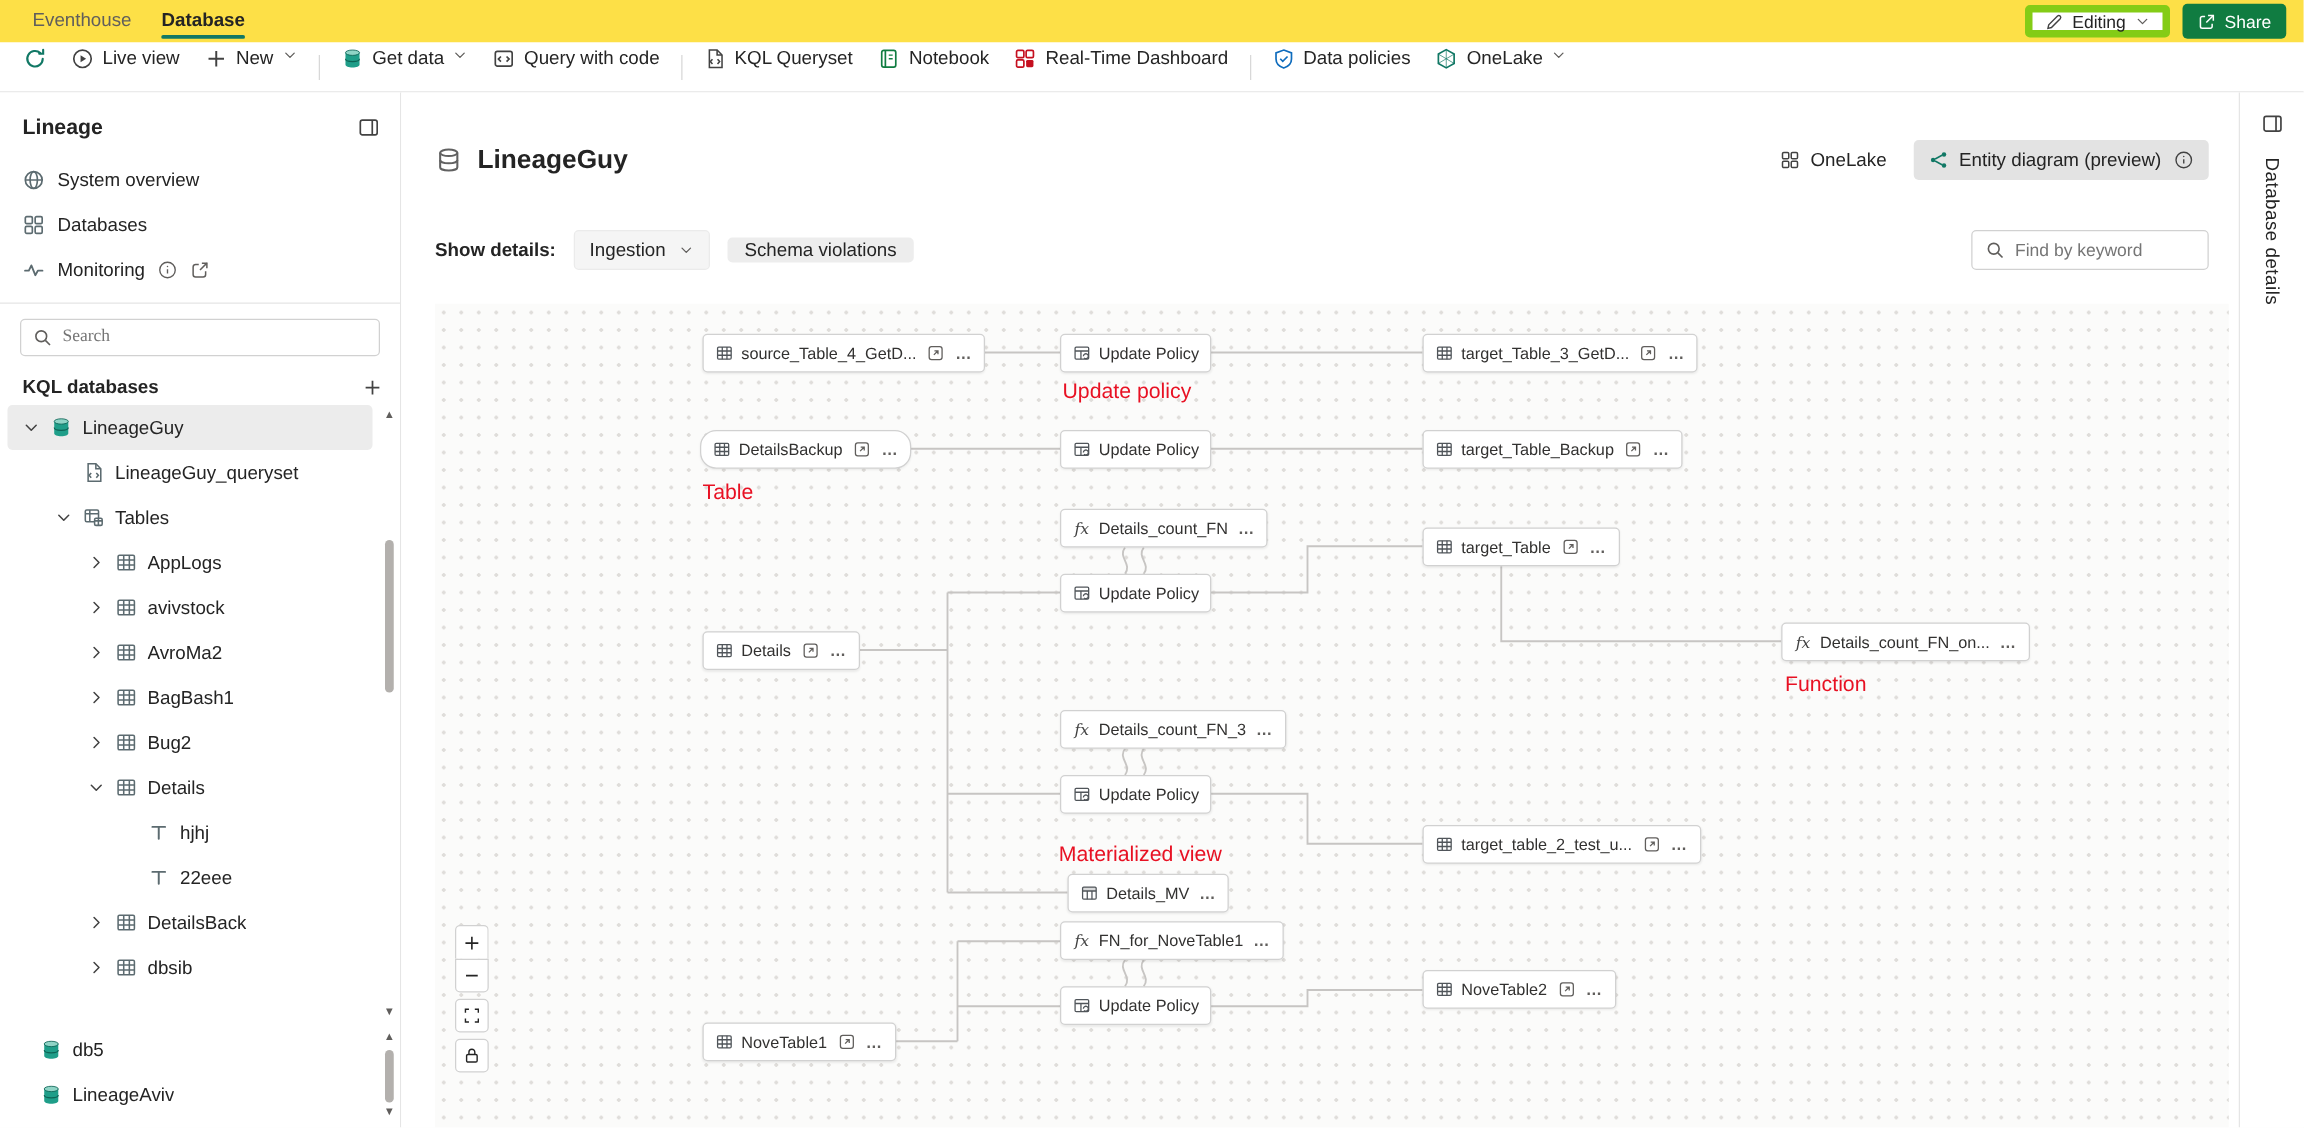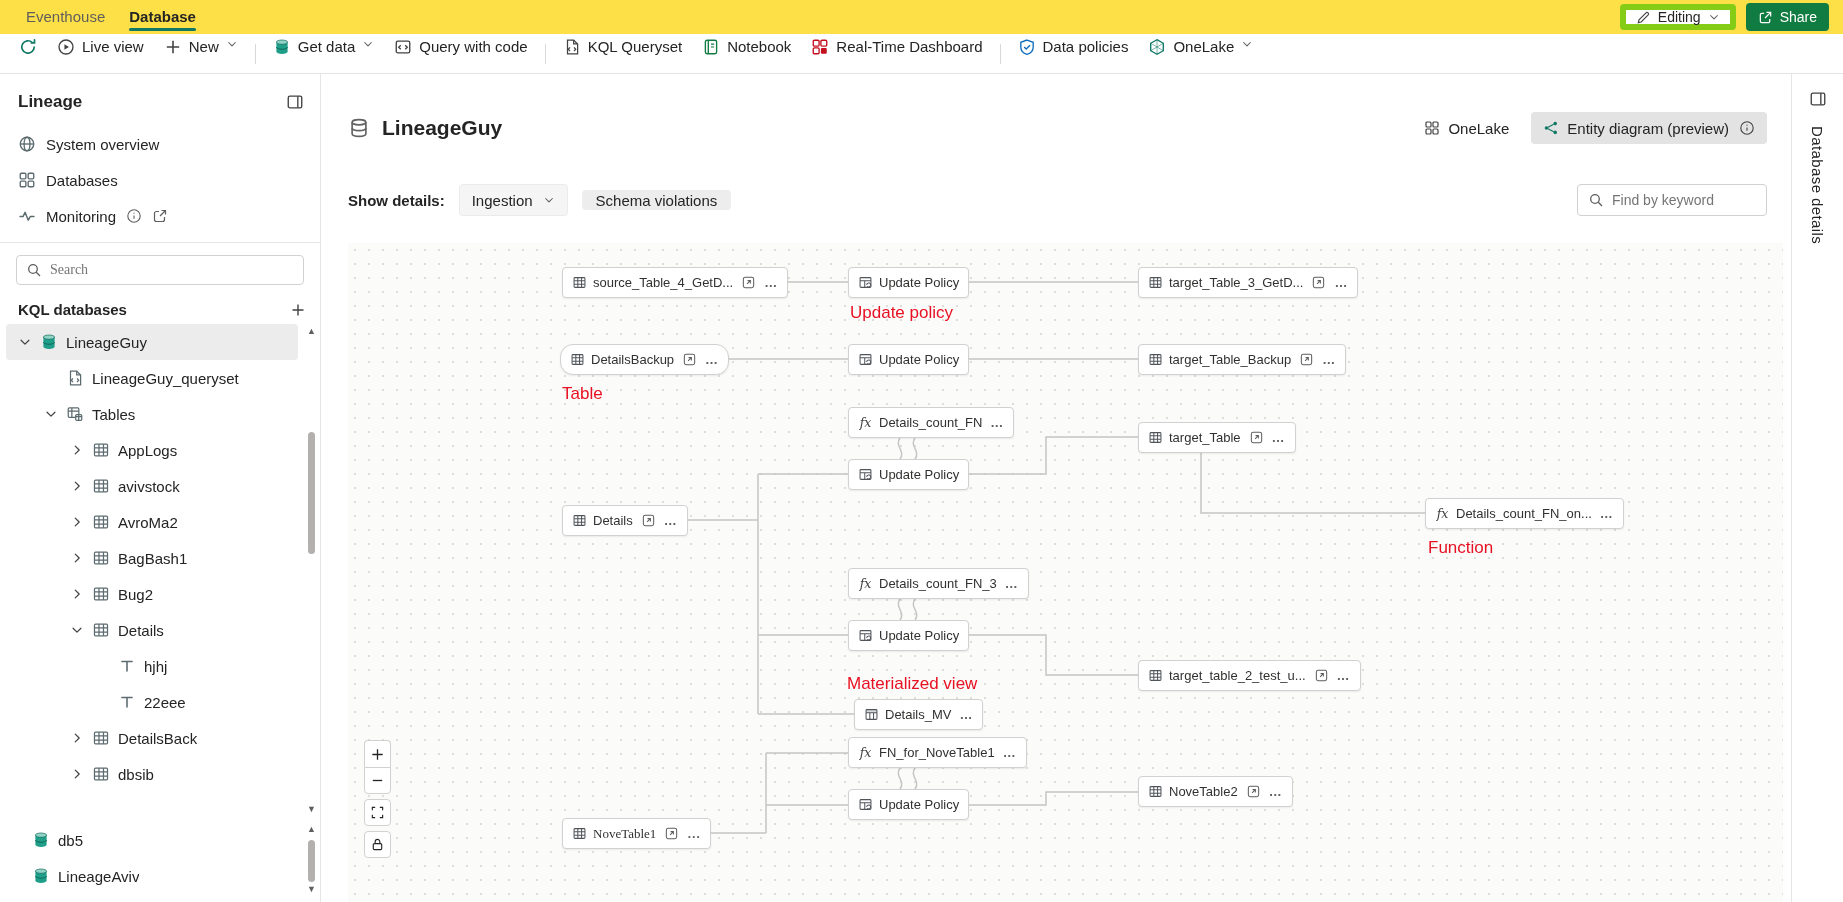--- a/index.html
+++ b/index.html
@@ -854,21 +854,21 @@
             </span>
             <span class="nlabel">NoveTable2</span>
             <span class="ic goto">
               <svg viewBox="0 0 16 16" fill="none" stroke="currentColor" stroke-width="1.1">
                 <rect x="2.5" y="2.5" width="11" height="11" rx="2"></rect>
                 <path d="M6.5 9.5L10 6M7 6h3v3"></path>
               </svg>
             </span>
             <span class="more">…</span>
           </div>
-          <div class="node" style="left: 214px; top: 575px; font-family: Liberation Serif, serif;">
+          <div class="node" style="left: 214px; top: 575px;">
             <span class="ic ">
               <svg viewBox="0 0 16 16" fill="none" stroke="currentColor" stroke-width="1.1">
                 <rect x="2.2" y="2.8" width="11.6" height="10.4" rx="1"></rect>
                 <path d="M2.2 6.2h11.6M2.2 9.8h11.6M6.2 2.8v10.4M10.2 2.8v10.4"></path>
               </svg>
             </span>
             <span class="nlabel">NoveTable1</span>
             <span class="ic goto">
               <svg viewBox="0 0 16 16" fill="none" stroke="currentColor" stroke-width="1.1">
                 <rect x="2.5" y="2.5" width="11" height="11" rx="2"></rect>

